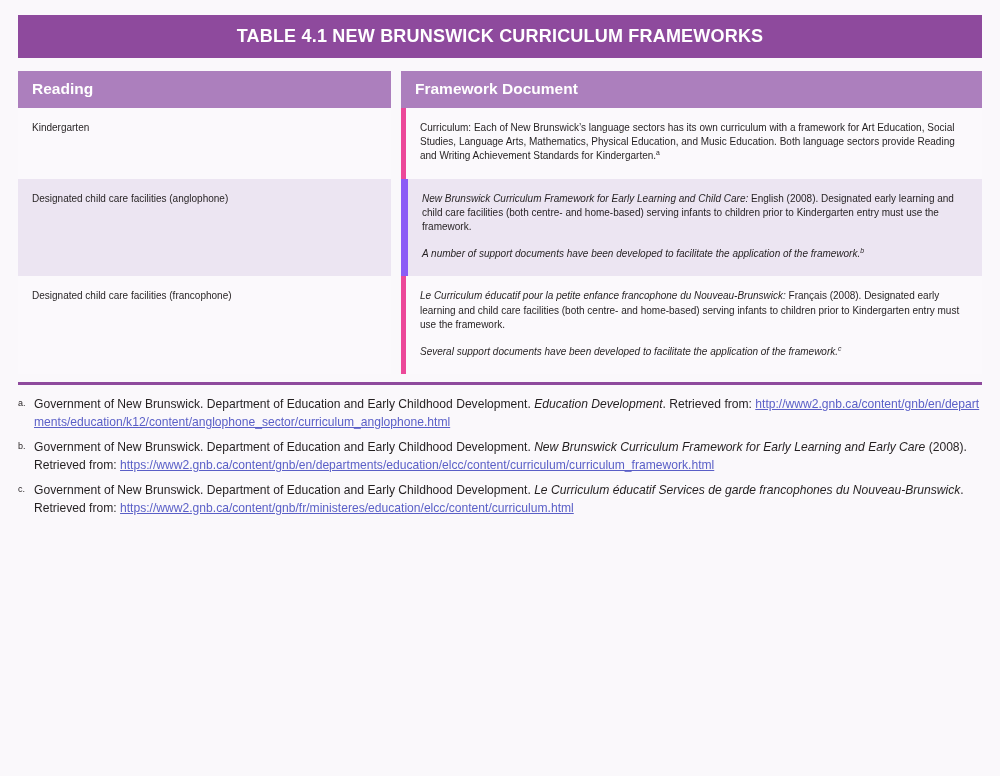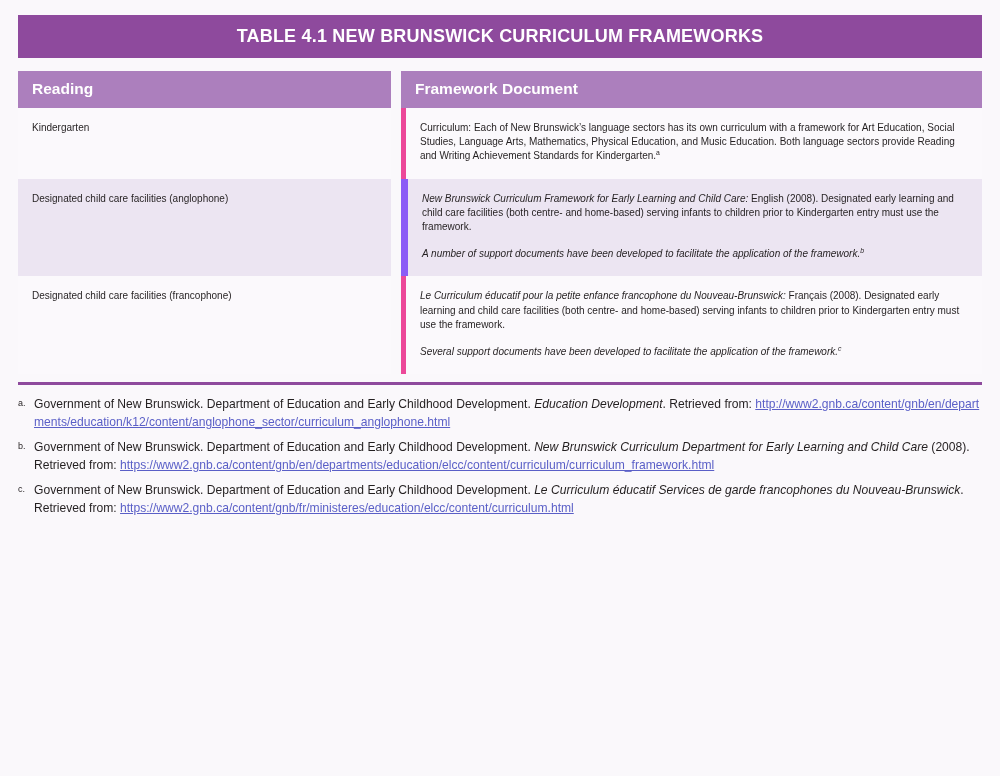--- a/index.html
+++ b/index.html
@@ -216,21 +216,21 @@
 
   <div class="notes">
 
     <div class="note">
       <div class="note-mark">a.</div>
       <div class="note-body"><span>Government of New Brunswick. Department of Education and Early Childhood Development. </span><span class="it">Education Development</span><span>. Retrieved from: </span><a class="lnk" href="#">http://www2.gnb.ca/content/gnb/en/departments/education/k12/content/anglophone_sector/curriculum_anglophone.html</a></div>
     </div>
 
     <div class="note">
       <div class="note-mark">b.</div>
-      <div class="note-body"><span>Government of New Brunswick. Department of Education and Early Childhood Development. </span><span class="it">New Brunswick Curriculum Department for Early Learning and Child Care</span><span> (2008). Retrieved from: </span><a class="lnk" href="#">https://www2.gnb.ca/content/gnb/en/departments/education/elcc/content/curriculum/curriculum_framework.html</a></div>
+      <div class="note-body"><span>Government of New Brunswick. Department of Education and Early Childhood Development. </span><span class="it">New Brunswick Curriculum Framework for Early Learning and Early Care</span><span> (2008). Retrieved from: </span><a class="lnk" href="#">https://www2.gnb.ca/content/gnb/en/departments/education/elcc/content/curriculum/curriculum_framework.html</a></div>
     </div>
 
     <div class="note">
       <div class="note-mark">c.</div>
       <div class="note-body"><span>Government of New Brunswick. Department of Education and Early Childhood Development. </span><span class="it">Le Curriculum éducatif Services de garde francophones du Nouveau-Brunswick</span><span>. Retrieved from: </span><a class="lnk" href="#">https://www2.gnb.ca/content/gnb/fr/ministeres/education/elcc/content/curriculum.html</a></div>
     </div>
 
   </div>
 
 

